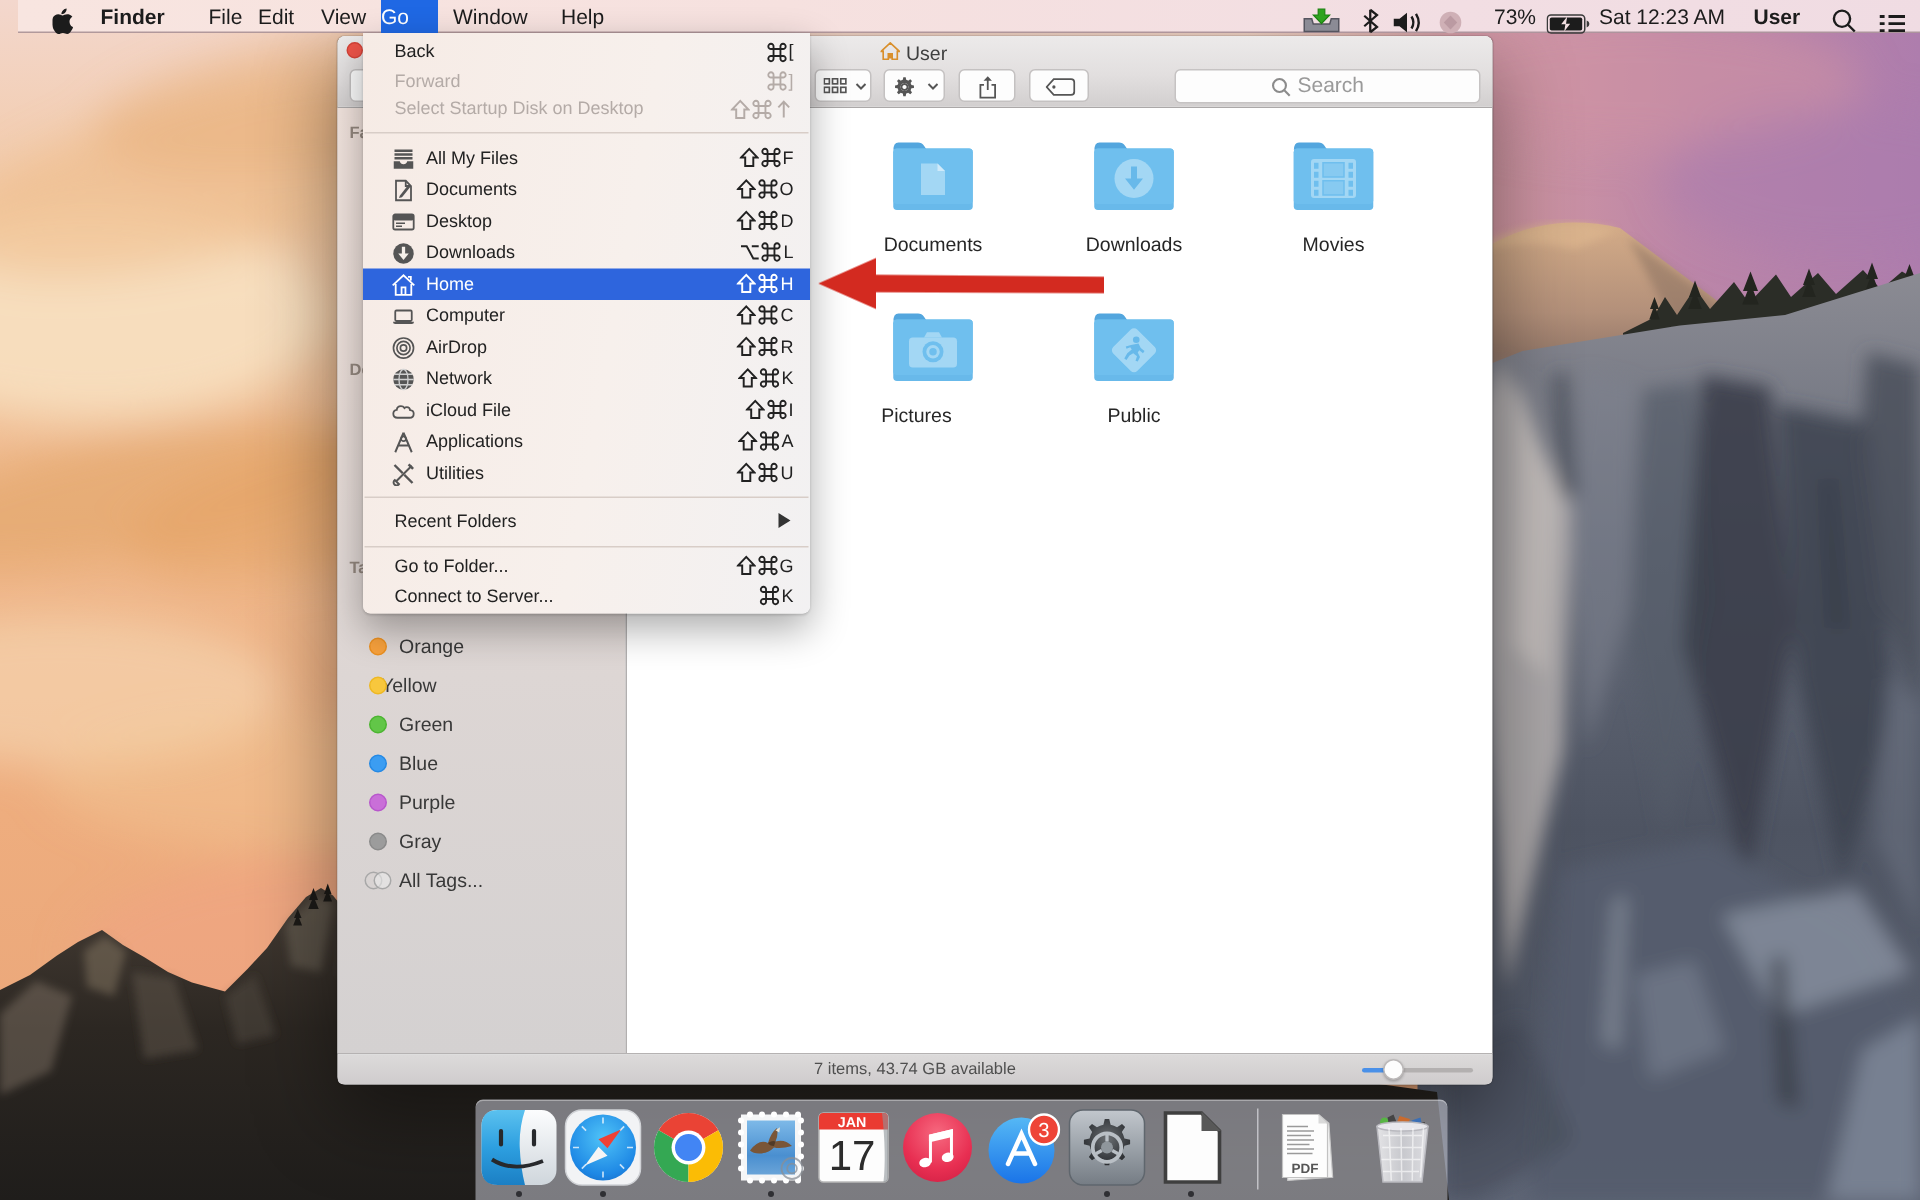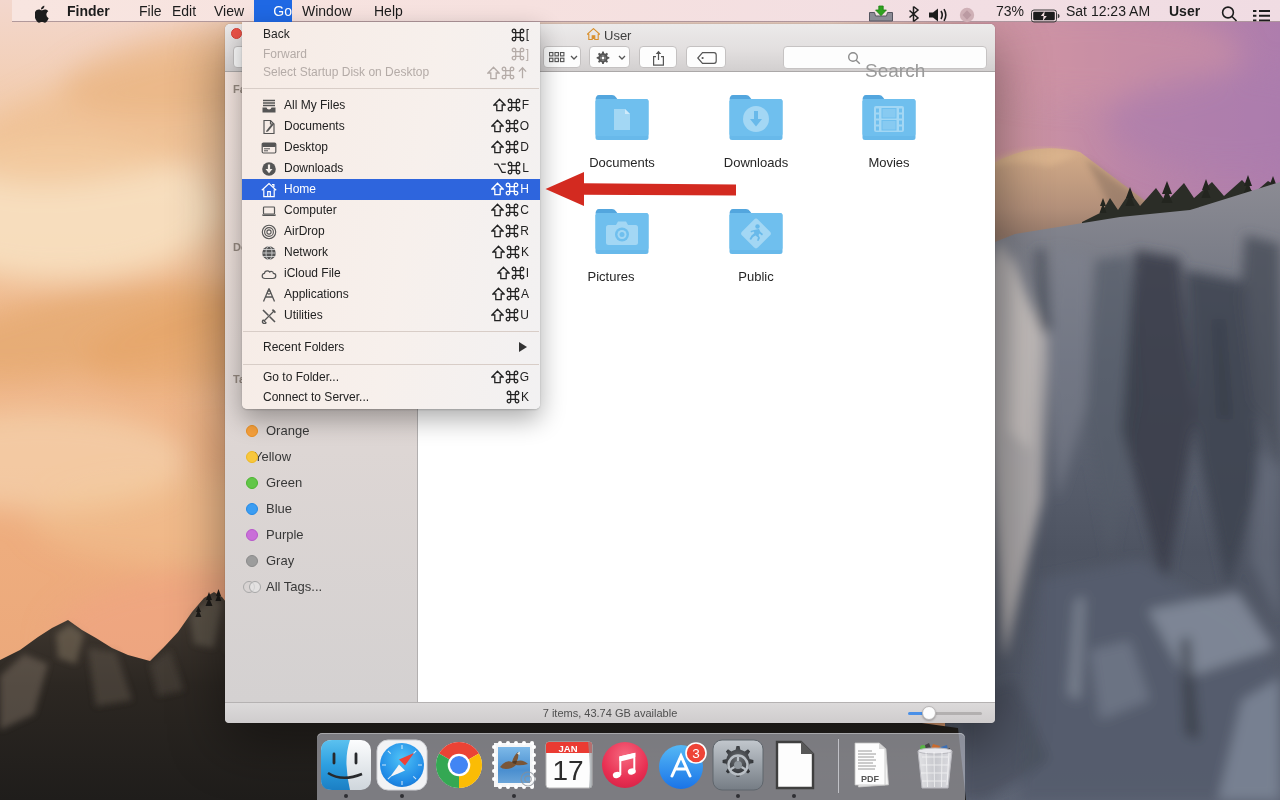--- a/index.html
+++ b/index.html
@@ -205,21 +205,21 @@
         <path d="M5.5,0.7 L17,0.7 Q19.2,0.7 19.2,3 L19.2,9 Q19.2,11.3 17,11.3 L5.5,11.3 L0.8,6 Z" fill="none" stroke="#555" stroke-width="1.2"></path>
         <circle cx="5.6" cy="6" r="1.1" fill="#555"></circle>
       </svg>
     </div>
 
     <div class="abs" style="left:558px;top:22px;width:204px;height:23px;background:#fdfdfd;border:1px solid #c6c3c3;border-radius:4px">
       <svg class="abs" style="left:63px;top:4px" width="14" height="14" viewBox="0 0 14 14">
         <circle cx="6" cy="6" r="4.3" fill="none" stroke="#8b8b8b" stroke-width="1.4"></circle>
         <path d="M9.2,9.2 L12.8,12.8" stroke="#8b8b8b" stroke-width="1.4"></path>
       </svg>
-      <div class="abs" style="left:81px;top:13px;font-size:19px;color:#9a9a9a">Search</div>
+      <div class="abs" style="left:81px;top:1px;font-size:14px;color:#9a9a9a">Search</div>
     </div>
   </div>
   <div id="sidebar">
     <div class="shead" style="top:11px">Favorites</div>
     <div class="shead" style="top:169px">Devices</div>
     <div class="shead" style="top:301px">Tags</div>
     <div class="tagrow" style="top:351px"><span class="tagdot" style="background:#f7a13d;border:1px solid #ec9020"></span><span style="margin-left:20px">Orange</span></div>
     <div class="tagrow" style="top:377px"><span class="tagdot" style="background:#f8c73d;border:1px solid #eeb822"></span><span style="margin-left:8px">Yellow</span></div>
     <div class="tagrow" style="top:403px"><span class="tagdot" style="background:#62c648;border:1px solid #4cb531"></span><span style="margin-left:20px">Green</span></div>
     <div class="tagrow" style="top:429px"><span class="tagdot" style="background:#3b9df2;border:1px solid #2589e4"></span><span style="margin-left:20px">Blue</span></div>
@@ -302,21 +302,21 @@
 </div>
 
 <div id="menubar">
   <svg class="mi" style="left:23px;top:3px" width="14" height="17" viewBox="0 0 14 17">
     <path fill="#1c1c1c" d="M9.4,0.2 c0.1,1 -0.3,1.95 -0.9,2.65 c-0.6,0.7 -1.6,1.25 -2.55,1.15 c-0.1,-0.95 0.35,-1.95 0.95,-2.55 C7.5,0.75 8.55,0.25 9.4,0.2 Z M13.3,5.7 c-0.1,0.06 -1.95,1.1 -1.95,3.35 c0.03,2.65 2.32,3.55 2.36,3.57 c-0.02,0.06 -0.37,1.24 -1.2,2.45 c-0.73,1.06 -1.49,2.11 -2.68,2.13 c-1.17,0.02 -1.55,-0.69 -2.89,-0.69 c-1.34,0 -1.76,0.67 -2.87,0.71 c-1.15,0.04 -2.03,-1.14 -2.76,-2.19 c-1.5,-2.16 -2.64,-6.1 -1.1,-8.77 c0.76,-1.32 2.12,-2.16 3.6,-2.18 c1.13,-0.02 2.2,0.76 2.89,0.76 c0.69,0 1.99,-0.94 3.35,-0.8 C10.62,4.06 12.22,4.27 13.3,5.7 Z"></path>
   </svg>
   <div class="mi" style="left:55px;font-weight:bold">Finder</div>
   <div class="mi" style="left:127px">File</div>
   <div class="mi" style="left:160px">Edit</div>
   <div class="mi" style="left:202px">View</div>
-  <div class="mi" style="left:242px;width:38px;background:#1f68e4;color:#fff;text-align:right">Go</div>
+  <div class="mi" style="left:242px;width:38px;background:#1f68e4;color:#fff;text-align:left">Go</div>
   <div class="mi" style="left:290px">Window</div>
   <div class="mi" style="left:362px">Help</div>
 
   <svg class="mi" style="left:856px;top:3px" width="27" height="17" viewBox="0 0 27 17">
     <path d="M1.5,7 L6.5,7 L7.5,10.5 L18.5,10.5 L19.5,7 L24.5,7 L24.5,15.5 L1.5,15.5 Z" fill="#8b8b95" stroke="#55555f" stroke-width="1"></path>
     <path d="M10.8,0.5 L15.2,0.5 L15.2,4.5 L18.4,4.5 L13,10.2 L7.6,4.5 L10.8,4.5 Z" fill="#2fa31f" stroke="#1d8212" stroke-width="0.8"></path>
   </svg>
   <svg class="mi" style="left:896px;top:3px" width="12" height="16" viewBox="0 0 12 16">
     <path d="M5.5,0.5 L5.5,15.5 M5.5,0.5 L10,4 L1.5,11.5 M5.5,15.5 L10,12 L1.5,4.5" stroke="#1c1c1c" stroke-width="1.5" fill="none"></path>
   </svg>

